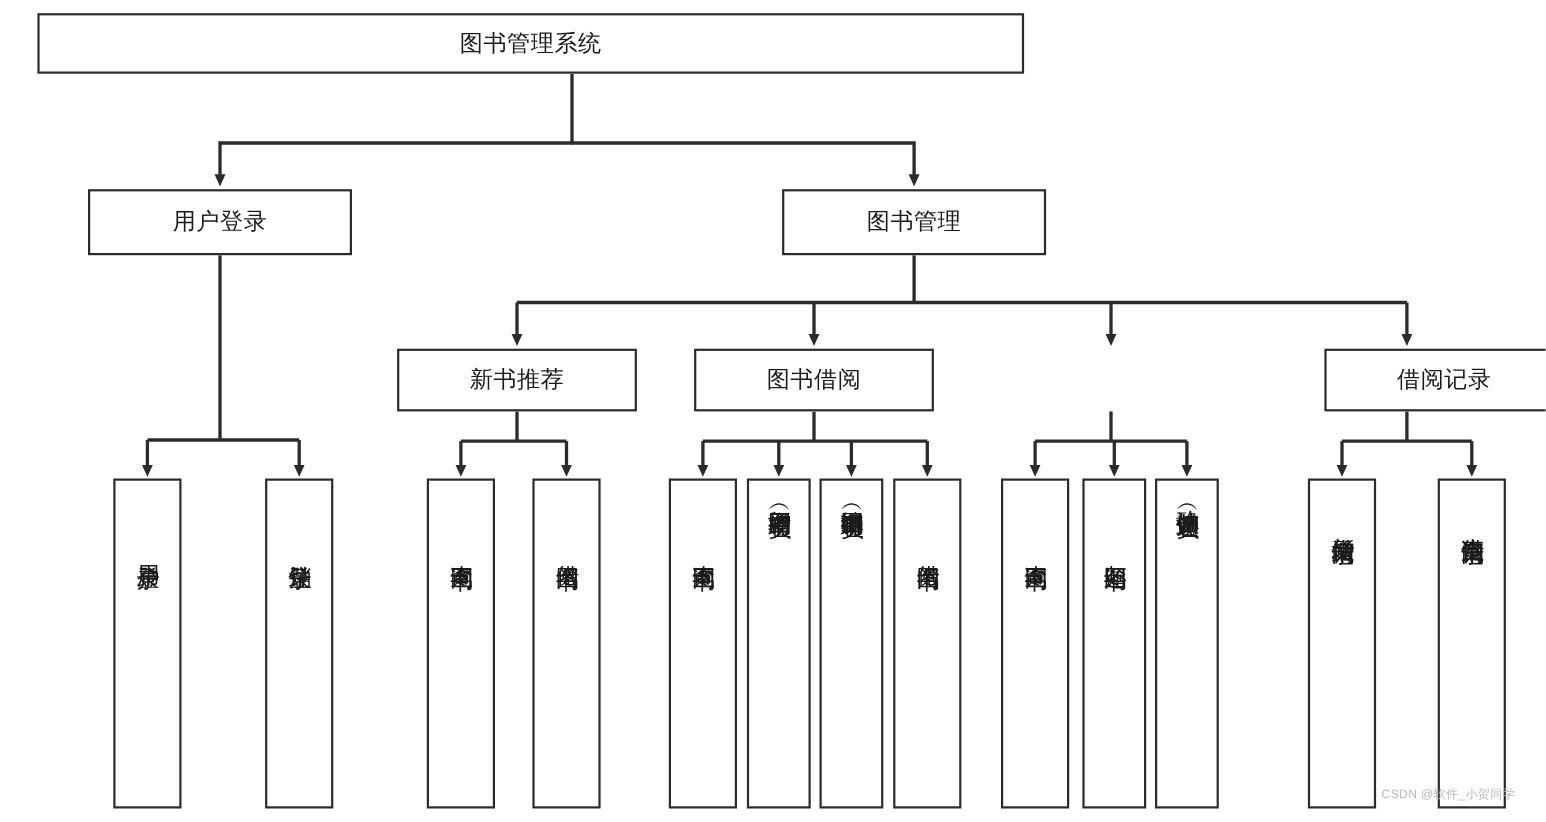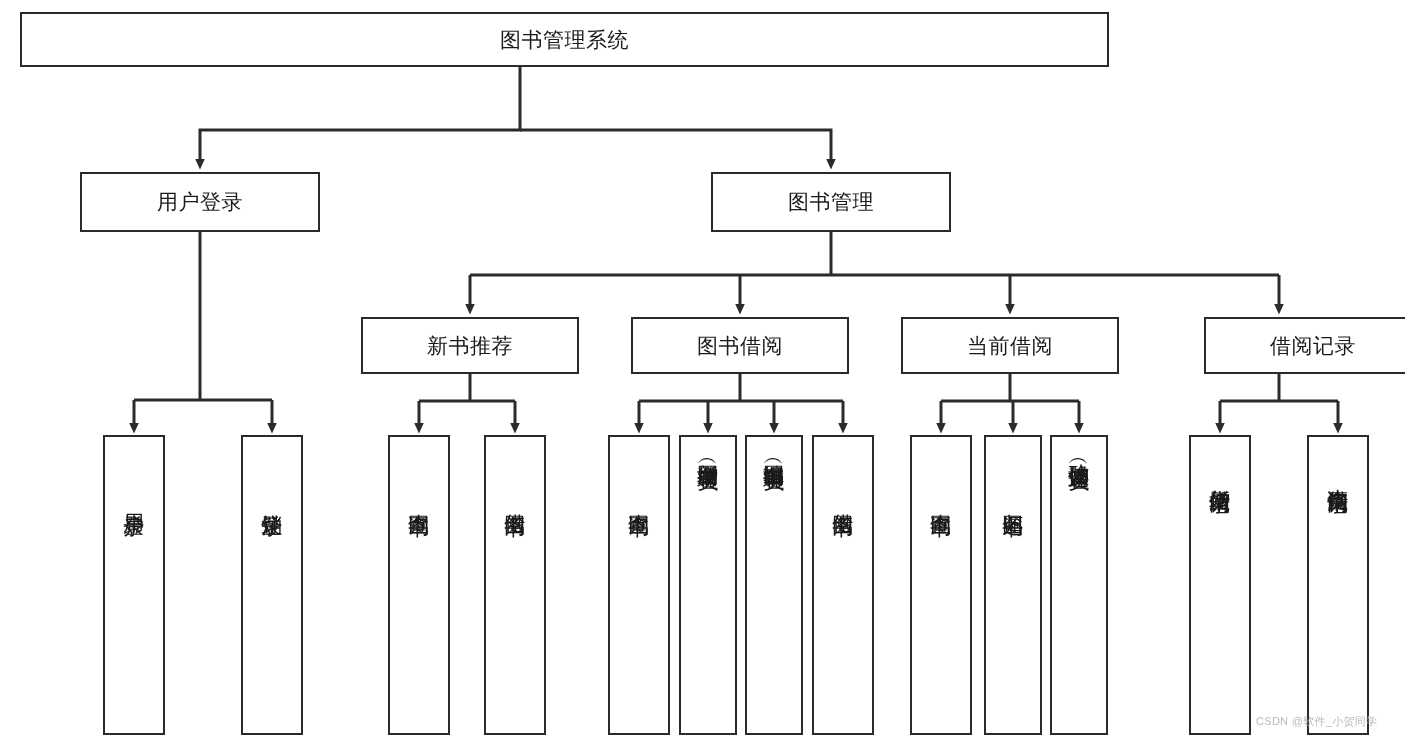--- a/index.html
+++ b/index.html
@@ -126,40 +126,37 @@
     </g>
 
     <g stroke="#2b2b2b" stroke-width="3" fill="none">
       <path d="M 1279 374 L 1279 401"></path>
       <path d="M 1220 401 L 1338 401"></path>
       <path d="M 1220 401 L 1220 424" marker-end="url(#arrowhead)"></path>
       <path d="M 1338 401 L 1338 424" marker-end="url(#arrowhead)"></path>
     </g>
   </svg>
 
-  <div class="node-box" style="left:20px; top:12px; width:1089px; height:55px;">
+  <div class="node-box" style="left:34px; top:12px; width:897px; height:55px;">
     <span class="node-label-h">图书管理系统</span>
   </div>
 
   <div class="node-box" style="left:80px; top:172px; width:240px; height:60px;">
     <span class="node-label-h">用户登录</span>
   </div>
   <div class="node-box" style="left:361px; top:317px; width:218px; height:57px;">
     <span class="node-label-h">新书推荐</span>
   </div>
 
   <div class="node-box" style="left:711px; top:172px; width:240px; height:60px;">
     <span class="node-label-h">图书管理</span>
   </div>
   <div class="node-box" style="left:631px; top:317px; width:218px; height:57px;">
     <span class="node-label-h">图书借阅</span>
   </div>
-  <div class="node-box" style="left:901px; top:317px; width:218px; height:57px;">
-    <span class="node-label-h">当前借阅</span>
-  </div>
   <div class="node-box" style="left:1170px; top:317px; width:218px; height:57px;margin-left:34px;">
     <span class="node-label-h">借阅记录</span>
   </div>
 
   <div class="node-box leaf" style="left:103px; top:435px; width:62px; height:300px; padding-top:60px;">
     <span class="node-label-v">用户登录</span>
   </div>
   <div class="node-box leaf" style="left:241px; top:435px; width:62px; height:300px; padding-top:60px;">
     <span class="node-label-v">注销登录</span>
   </div>

